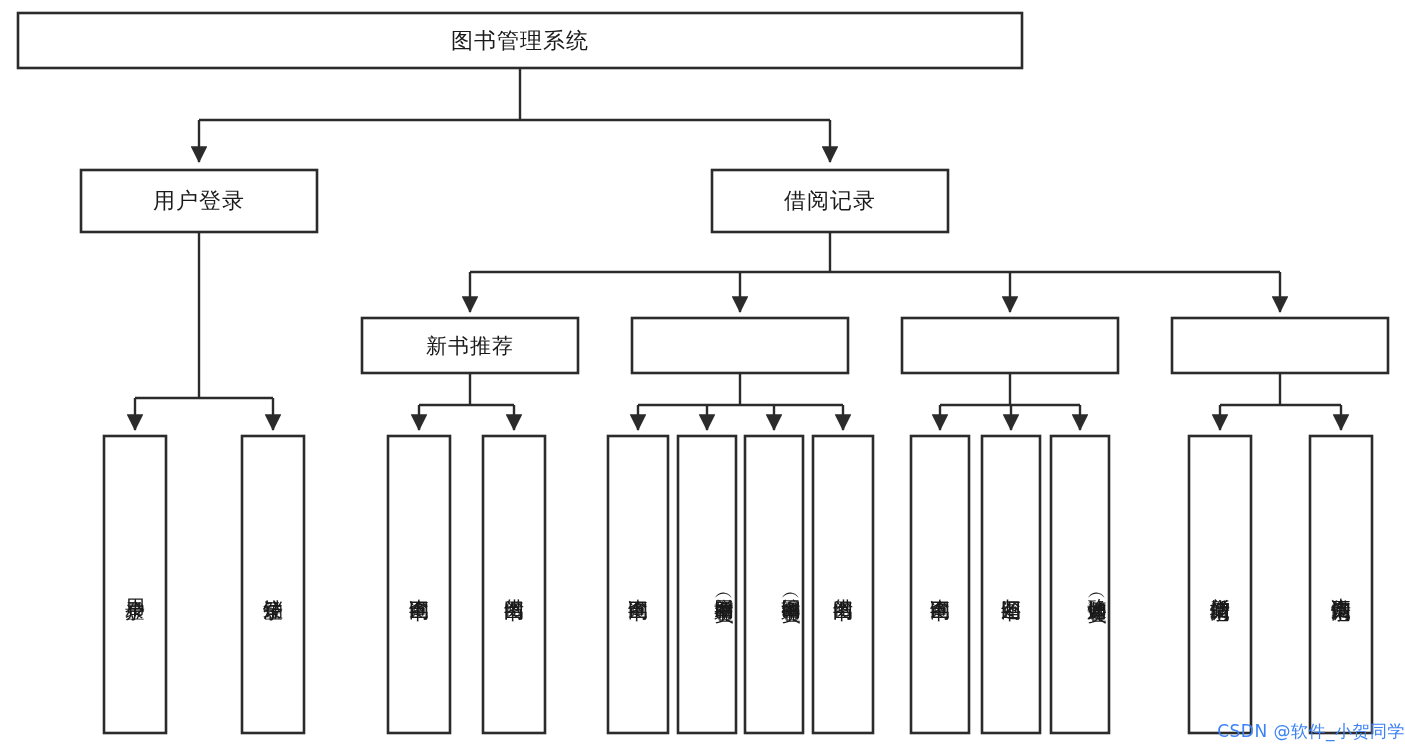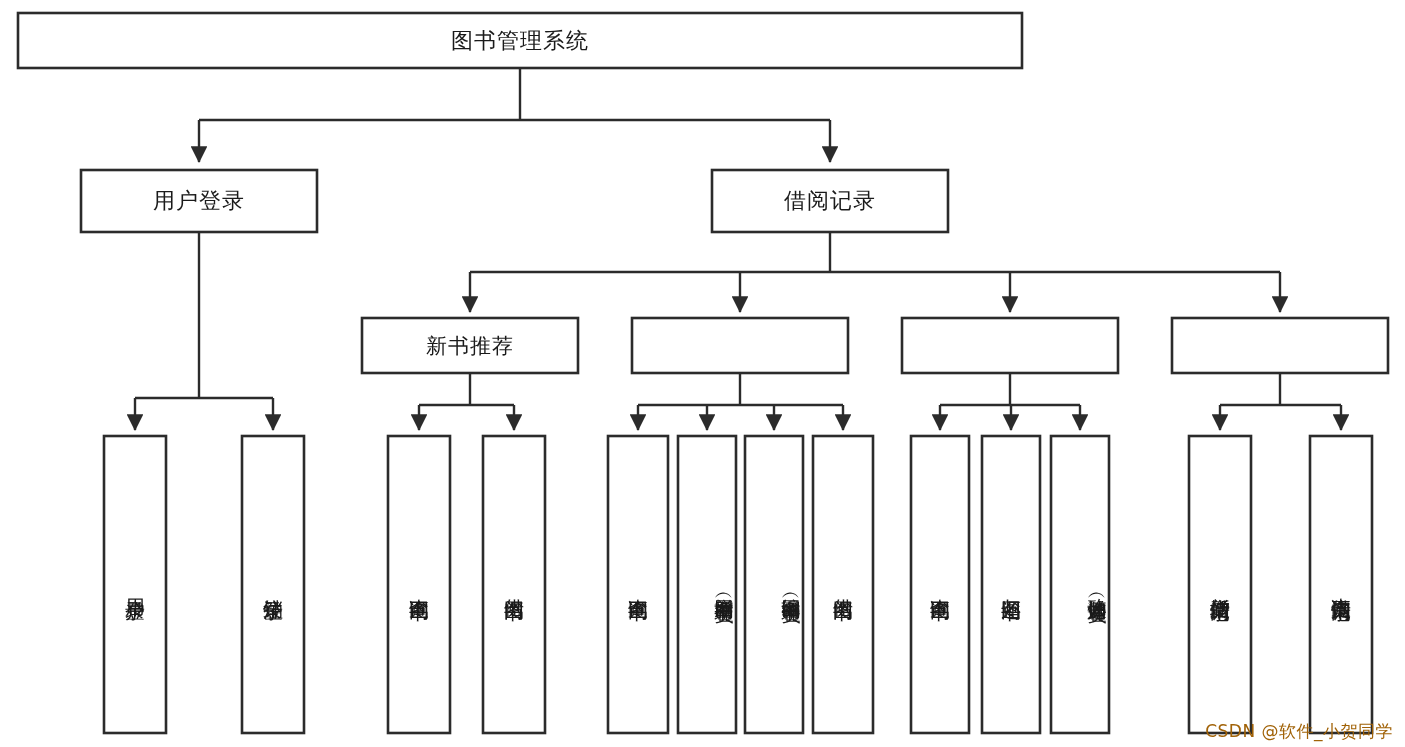--- a/index.html
+++ b/index.html
@@ -65,25 +65,25 @@
     color: #1a1a1a;
     display: flex;
     align-items: center;
     justify-content: center;
     white-space: nowrap;
     pointer-events: none;
     letter-spacing: 1px;
   }
   #watermark {
     position: absolute;
-    right: 12px;
+    right: 0;
     bottom: 4px;
     font-family: "DejaVu Sans", "Liberation Sans", sans-serif;
     font-size: 17px;
-    color: #a16207;
+    color: #3b82f6;
     letter-spacing: 0.5px;
     white-space: nowrap;
     pointer-events: none;
   }
 </style>
 </head>
 <body>
 
 <div id="diagram-root">
 

